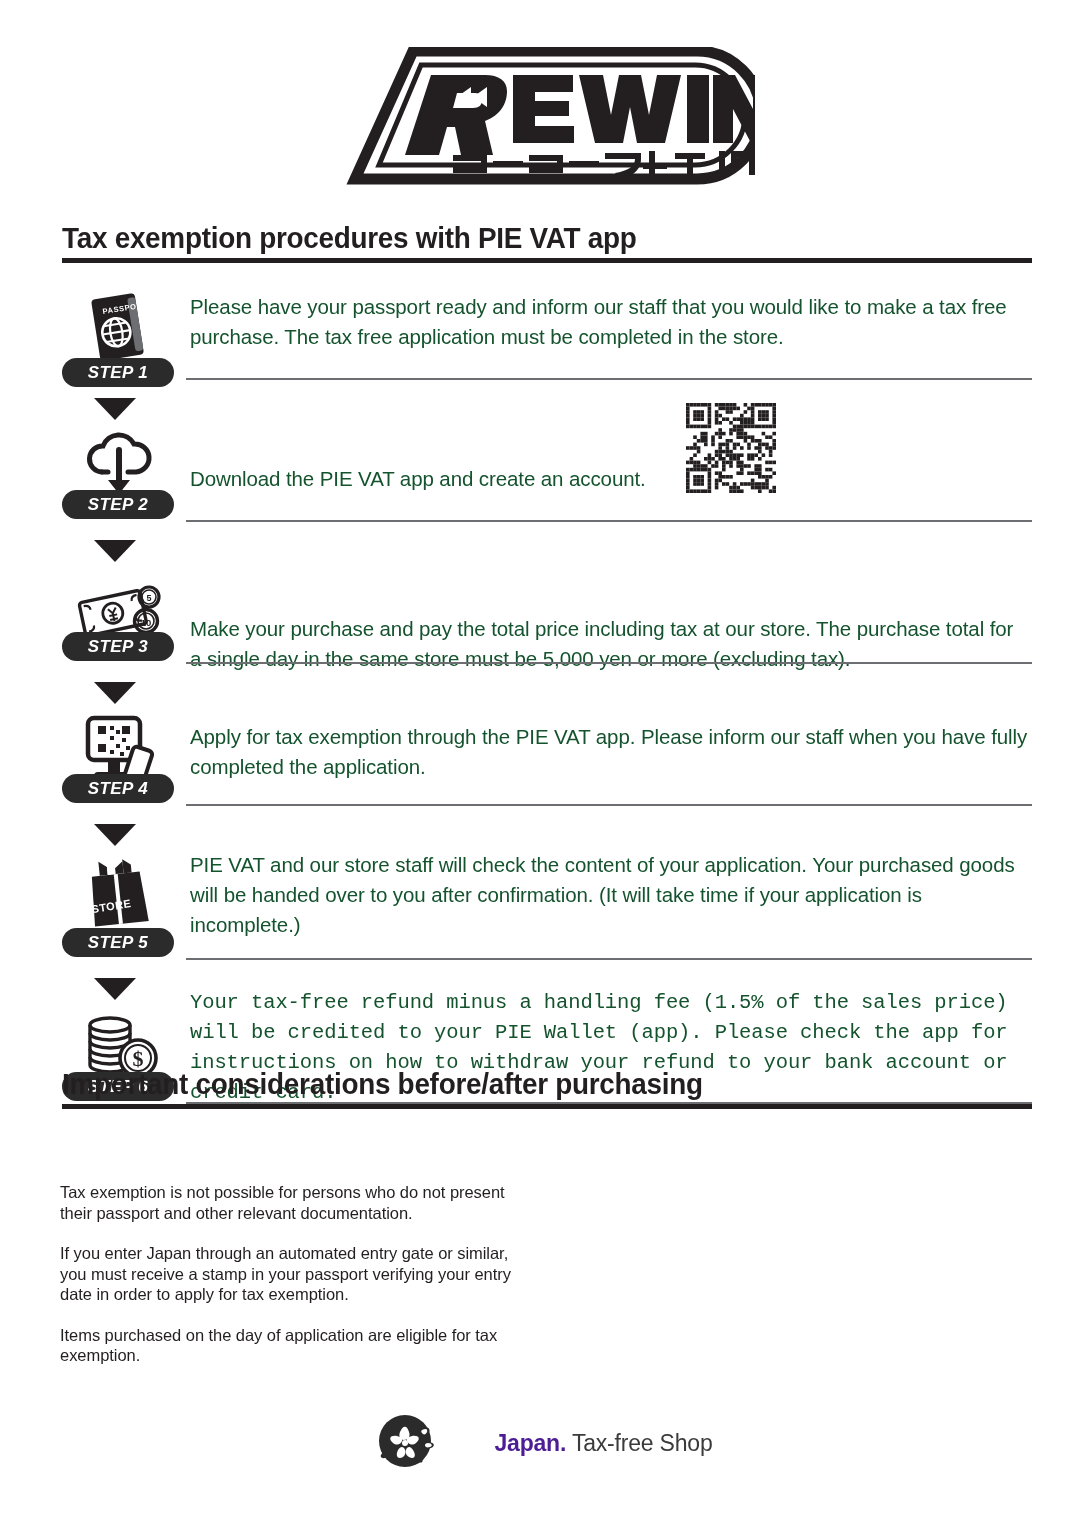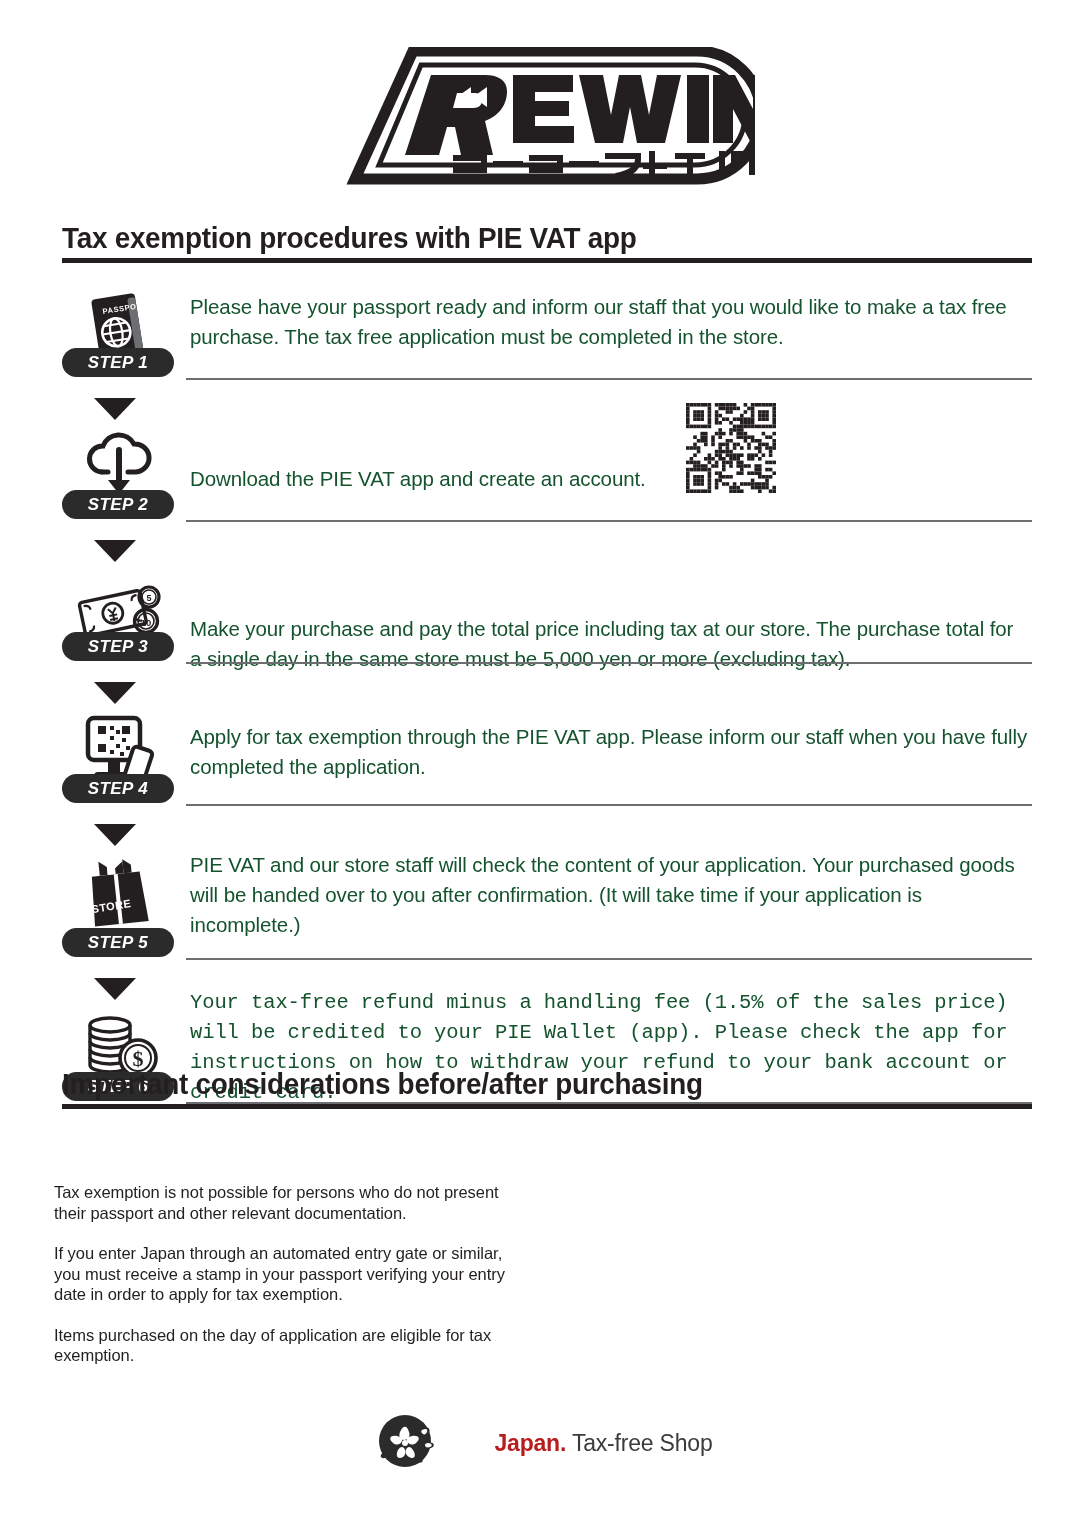--- a/index.html
+++ b/index.html
@@ -114,21 +114,21 @@
     border-top: 22px solid #231f20;
   }
   .qr {
     position: absolute;
   }
   .qr svg { display: block; }
 
   
   #notes {
     position: absolute;
-    left: 54px;
+    left: 60px;
     top: 1182px;
     width: 970px;
     display: flex;
     gap: 48px;
   }
   .notes-col { width: 461px; }
   .note-p {
     font-size: 16.5px;
     line-height: 20.5px;
     color: #231f20;
@@ -146,21 +146,21 @@
     align-items: center;
     justify-content: center;
     gap: 10px;
   }
   .footer-mark { display: block; }
   .footer-text {
     font-size: 23px;
     color: #3b3b3b;
     letter-spacing: -0.2px;
   }
-  .footer-text b { font-weight: bold; color: #b91c1c; margin-left: 46px; }
+  .footer-text b { font-weight: bold; color: #4c1d95; margin-left: 46px; }
 </style>
 </head>
 <body>
 
 <div class="logo-wrap">
   <svg class="logo-svg" width="420" height="146" viewBox="0 0 420 146">
 
     <path d="M78 4 H362 A64 64 0 0 1 362 132 H20 L78 4 Z" fill="none" stroke="#231f20" stroke-width="11"></path>
     <path d="M86 18 H360 A50 50 0 0 1 360 118 H44 L86 18 Z" fill="none" stroke="#231f20" stroke-width="5"></path>
 
@@ -219,21 +219,21 @@
         </g>
         <circle cx="44" cy="42" r="14" fill="none" stroke="#ffffff" stroke-width="2.6"></circle>
         <ellipse cx="44" cy="42" rx="6" ry="14" fill="none" stroke="#ffffff" stroke-width="2.2"></ellipse>
         <line x1="30" y1="42" x2="58" y2="42" stroke="#ffffff" stroke-width="2.2"></line>
         <line x1="32.5" y1="34" x2="55.5" y2="34" stroke="#ffffff" stroke-width="2"></line>
         <line x1="32.5" y1="50" x2="55.5" y2="50" stroke="#ffffff" stroke-width="2"></line>
       </g>
           <text x="31" y="24" fill="#ffffff" font-family="Liberation Sans, sans-serif" font-size="7.5" font-weight="bold" letter-spacing="0.6" transform="rotate(-9 31 24)">PASSPORT</text>
         </svg>
       </div>
-      <div class="step-badge" style="top: 70px;">STEP 1</div>
+      <div class="step-badge" style="top: 80px;">STEP 1</div>
       <div class="step-text" style="top: 14px;">Please have your passport ready and inform our staff that you would like to make a tax free purchase. The tax free application must be completed in the store.</div>
       <div class="step-line" style="top: 100px;"></div>
       <div class="step-arrow" style="top: 120px;"></div>
     </div>
     <div class="step-row" style="position: absolute; top: 0px; left: 0px;">
       <div class="step-icon" style="top: 150px;">
         <svg width="96" height="82" viewBox="0 0 96 82">
       <path d="M30 44 a13 13 0 0 1 1 -26 a17 17 0 0 1 31 -2 a13 13 0 0 1 2 28 h-8" fill="none" stroke="#231f20" stroke-width="5" stroke-linecap="round"></path>
       <path d="M30 44 h6" fill="none" stroke="#231f20" stroke-width="5" stroke-linecap="round"></path>
       <line x1="47" y1="22" x2="47" y2="60" stroke="#231f20" stroke-width="6" stroke-linecap="round"></line>

